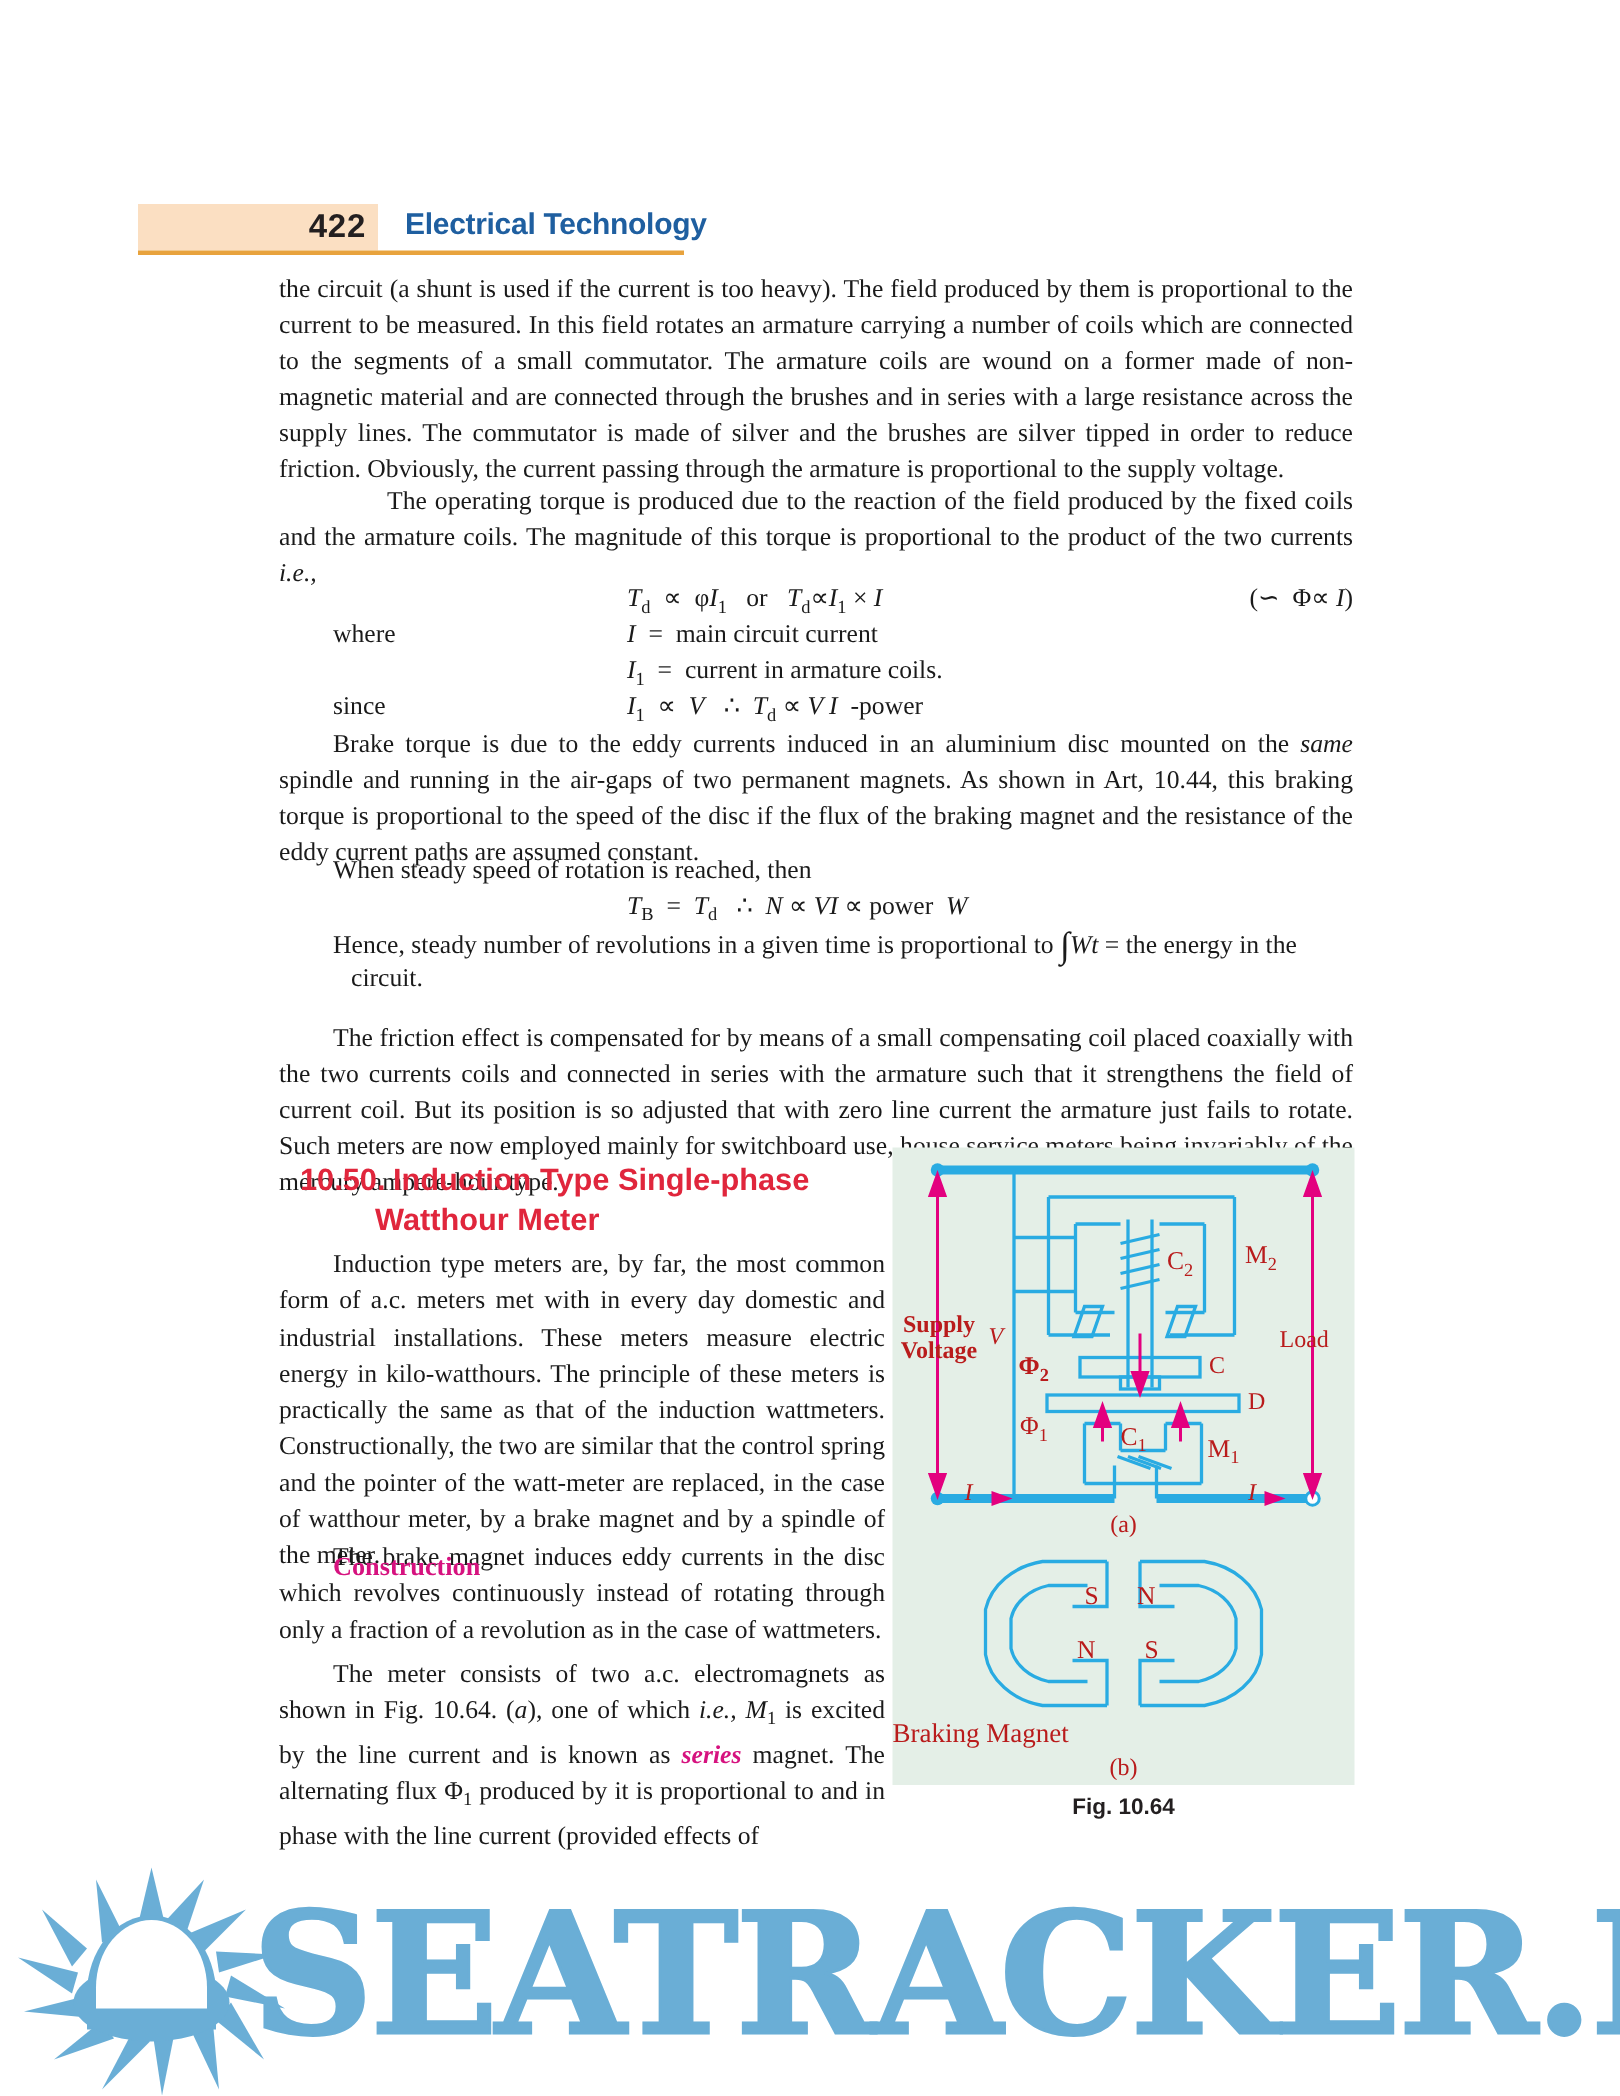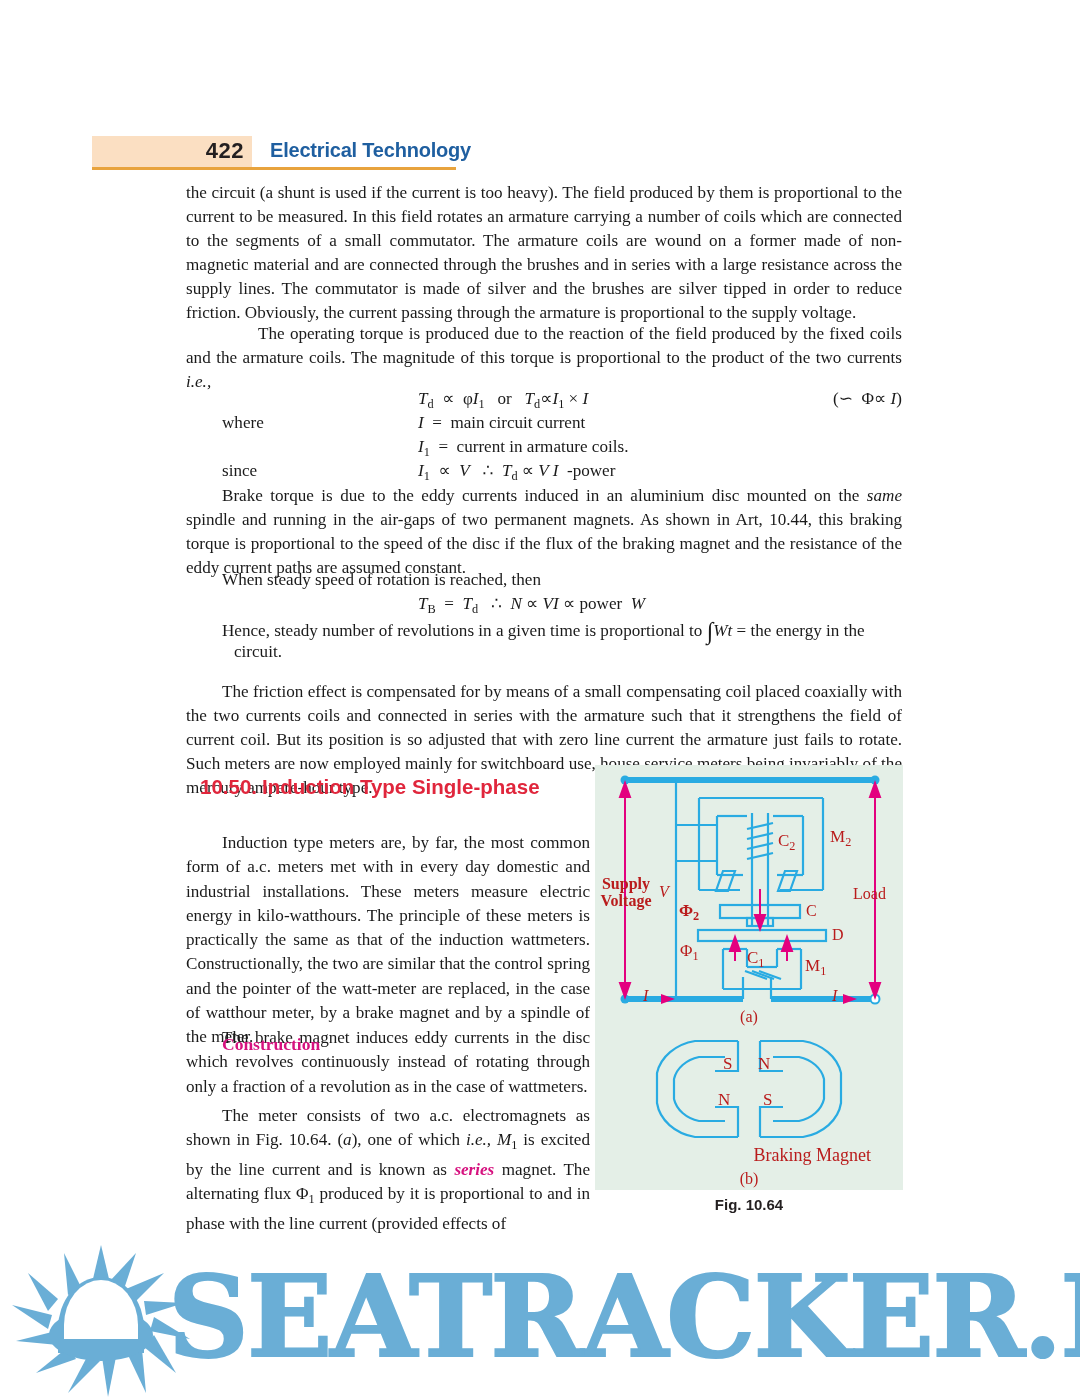--- a/index.html
+++ b/index.html
@@ -257,20 +257,21 @@
   <span>= the energy in the</span>
 </div>
 <div class="col-full" style="top:640px;margin-left:48px;">circuit.</div>
 
 <div class="col-full" style="top:680px;">
   <span style="padding-left:36px">The friction effect is compensated for by means of a small compensating coil placed coaxially with the two currents coils and connected in series with the armature such that it strengthens the field of current coil.  But its position is so adjusted that with zero line current the armature just fails to rotate.  Such meters are now employed mainly for switchboard use, house service meters being invariably of the mercury ampere-hour type.</span>
 </div>
 
 <div id="section-heading">
   <span class="num">10.50.</span><span>Induction Type Single-phase</span>
+  <span class="ln2">Watthour Meter</span>
 </div>
 
 <div class="col-left" style="top:831px;">
   <span style="padding-left:36px">Induction type meters are, by far, the most common form of a.c. meters met with in every day domestic and industrial installations.  These meters measure electric energy in kilo-watthours.  The principle of these meters is practically the same as that of the induction wattmeters. Constructionally, the two are similar that the control spring and the pointer of the watt-meter are replaced, in the case of watthour meter, by a brake magnet and by a spindle of the meter.</span>
 </div>
 
 <div class="col-left" style="top:1026px;">
   <span style="padding-left:36px">The brake magnet induces eddy currents in the disc which revolves continuously instead of rotating through only a fraction of a revolution as in the case of wattmeters.</span>
 </div>
 
@@ -420,21 +421,21 @@
       <path d="M178,24 L204,24 A34,28 0 0 1 229,46 L229,66 A34,28 0 0 1 204,88 L178,88"></path>
 
       <path d="M165,8 L165,38 L188,38"></path>
       <path d="M165,104 L165,74 L188,74"></path>
     </g>
   </svg>
   <div class="fig-label big" style="left:128px; top:289px;">S</div>
   <div class="fig-label big" style="left:163px; top:289px;">N</div>
   <div class="fig-label big" style="left:123px; top:325px;">N</div>
   <div class="fig-label big" style="left:168px; top:325px;">S</div>
-  <div class="fig-label" style="left:0; top:380px; width:276px; text-align:right; font-size:18px;">Braking Magnet</div>
+  <div class="fig-label" style="left:0; top:380px; width:276px; text-align:left; font-size:18px;">Braking Magnet</div>
   <div class="fig-label" style="left:0; top:405px; width:308px; text-align:center;">(b)</div>
 </div>
 
 <div id="figure-caption">Fig. 10.64</div>
 
 <div id="watermark">
   <svg width="190" height="154" viewBox="0 0 190 154" style="position:absolute;left:6px;top:0;">
     <g fill="#6aaed6">
       <polygon points="95,2 104,40 86,40"></polygon>
       <polygon points="130,10 118,46 104,38"></polygon>

